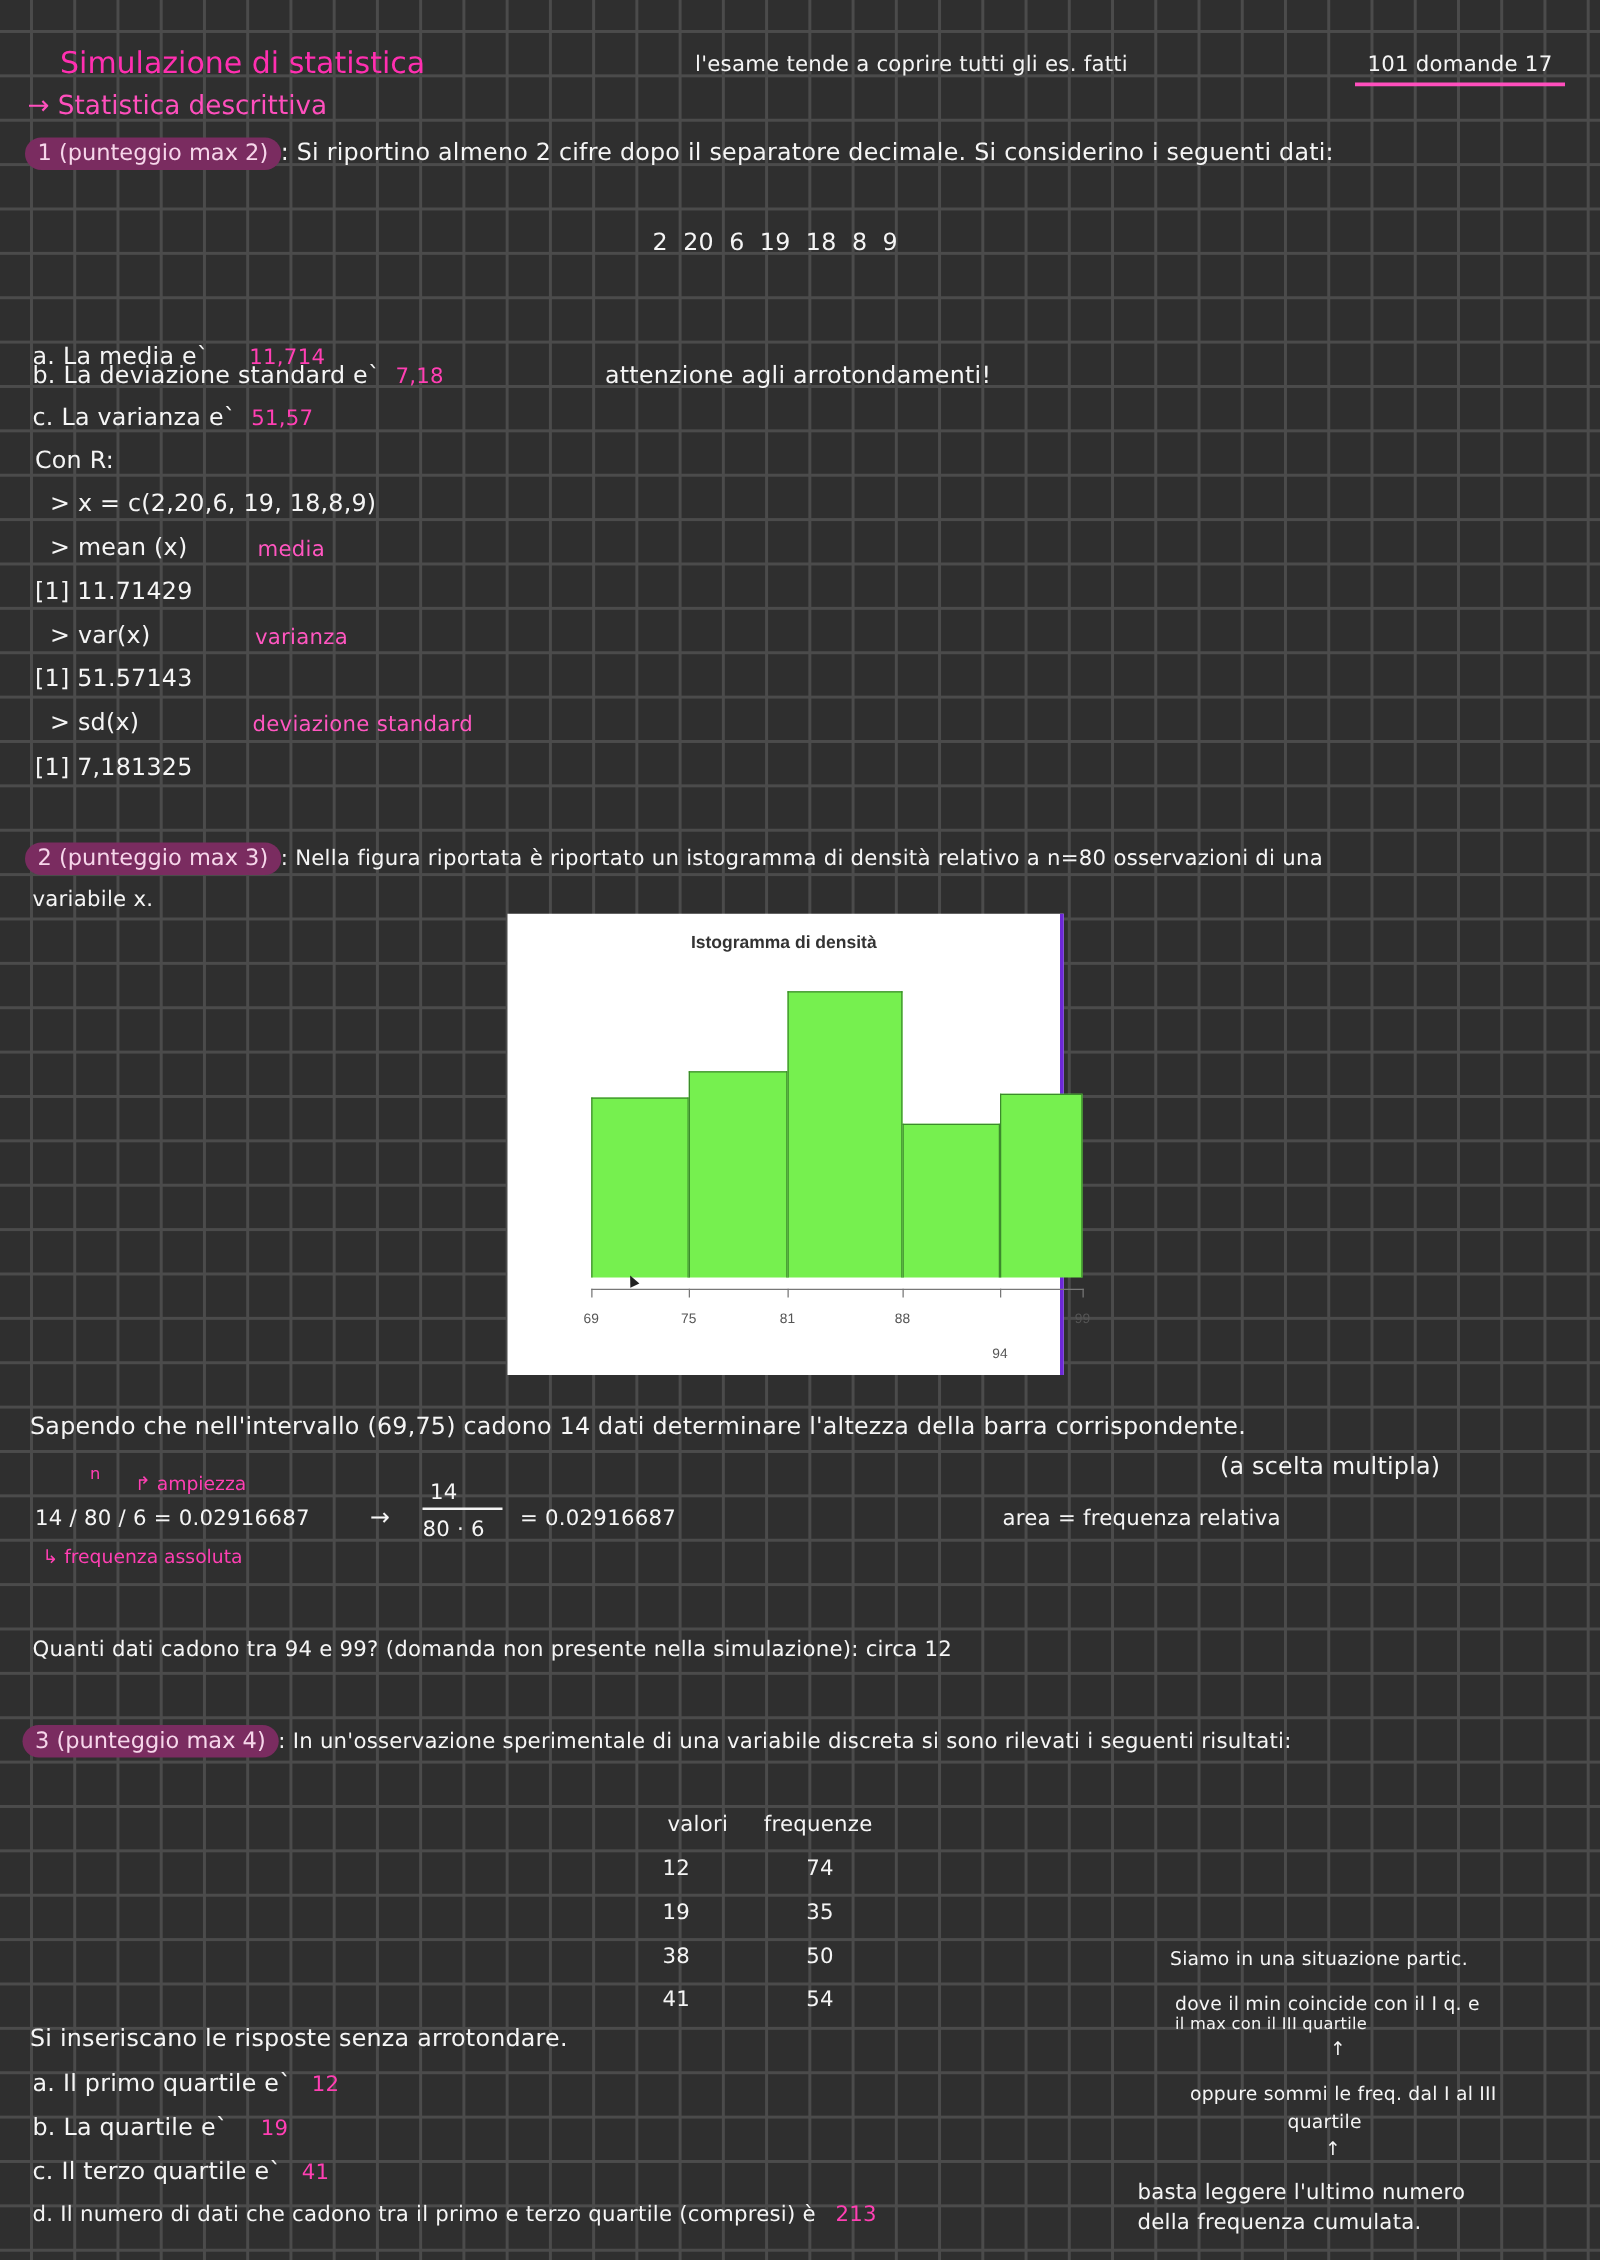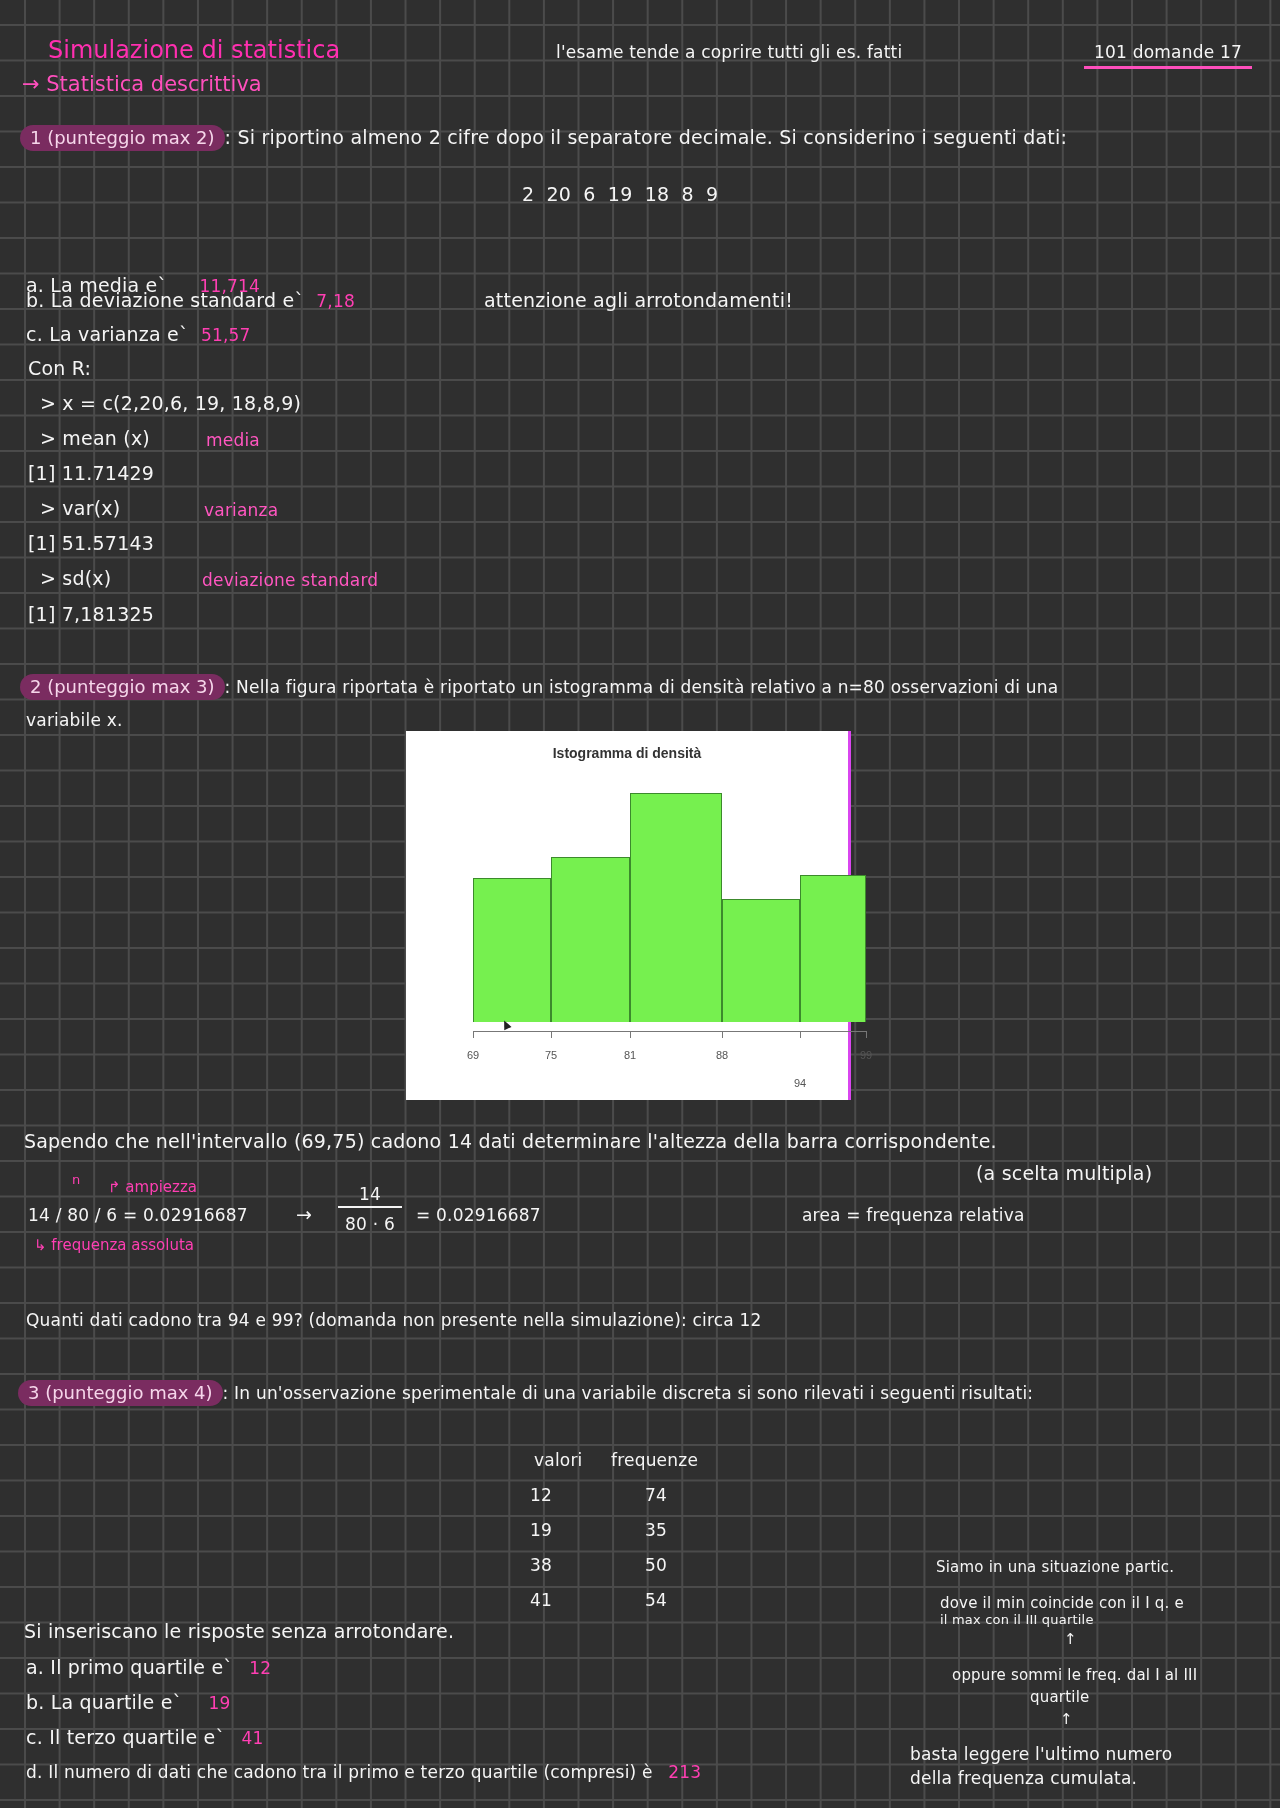--- a/index.html
+++ b/index.html
@@ -31,49 +31,49 @@
     border-radius: 16px;
     padding: 2px 10px 3px 10px;
     font-size: 18px;
   }
   .underline-pink { border-bottom: 3px solid #ff4fbd; padding-bottom: 4px; }
 
   
   #hist {
     position: absolute; left: 406px; top: 731px; width: 445px; height: 369px;
     background: #ffffff;
-    border-right: 3px solid #d946ef;
+    border-right: 3px solid #6d28d9;
   }
   #hist .ht {
     position: absolute; left: 0; top: 14px; width: 100%; text-align: center;
     font-family: "Liberation Sans", sans-serif; font-weight: bold; font-size: 14px; color: #333;
   }
   .bar {
     position: absolute; background: #76f04f; border: 1.5px solid #3c8a2c; border-bottom: none;
   }
   .axis-line { position: absolute; height: 1px; background: #777; }
   .tick { position: absolute; width: 1px; height: 7px; background: #777; }
   .tlabel {
     position: absolute; font-family: "Liberation Sans", sans-serif; font-size: 11px; color: #555;
     transform: translateX(-50%);
   }
-  .frac { display: inline-flex; flex-direction: column; align-items: center; vertical-align: middle; }
+  .frac { display: inline-flex; flex-direction: column; align-items: flex-start; vertical-align: middle; }
   .frac .num { padding: 0 6px 2px; }
   .frac .line { width: 64px; height: 2px; background: #f4f4f4; }
   .frac .den { padding-top: 6px; }
 </style>
 </head>
 <body>
 
 <div class="abs title" style="left:24px; top:36px;">Simulazione di statistica</div>
 <div class="abs subtitle" style="left:22px; top:72px;">→ Statistica descrittiva</div>
 <div class="abs hw hw-s" style="left:556px; top:42px;">l'esame tende a coprire tutti gli es. fatti</div>
 <div class="abs hw hw-s underline-pink" style="left:1084px; top:42px; width:168px; text-align:center;">101 domande 17</div>
 
-<div class="abs" style="left:20px; top:110px;margin-top:15px;">
+<div class="abs" style="left:20px; top:110px;">
   <span class="pill">1 (punteggio max 2)</span><span class="hw">: Si riportino almeno 2 cifre dopo il separatore decimale. Si considerino i seguenti dati:</span>
 </div>
 <div class="abs hw" style="left:522px; top:183px; word-spacing:6px;">2  20  6  19  18  8  9</div>
 
 <div class="abs hw" style="left:26px; top:254px;margin-top:20px;">
   <span>a. La media e`</span>
   <span class="pink hw-s" style="margin-left:26px;">11,714</span>
 </div>
 <div class="abs hw" style="left:26px; top:289px;">
   <span>b. La deviazione standard e`</span>

